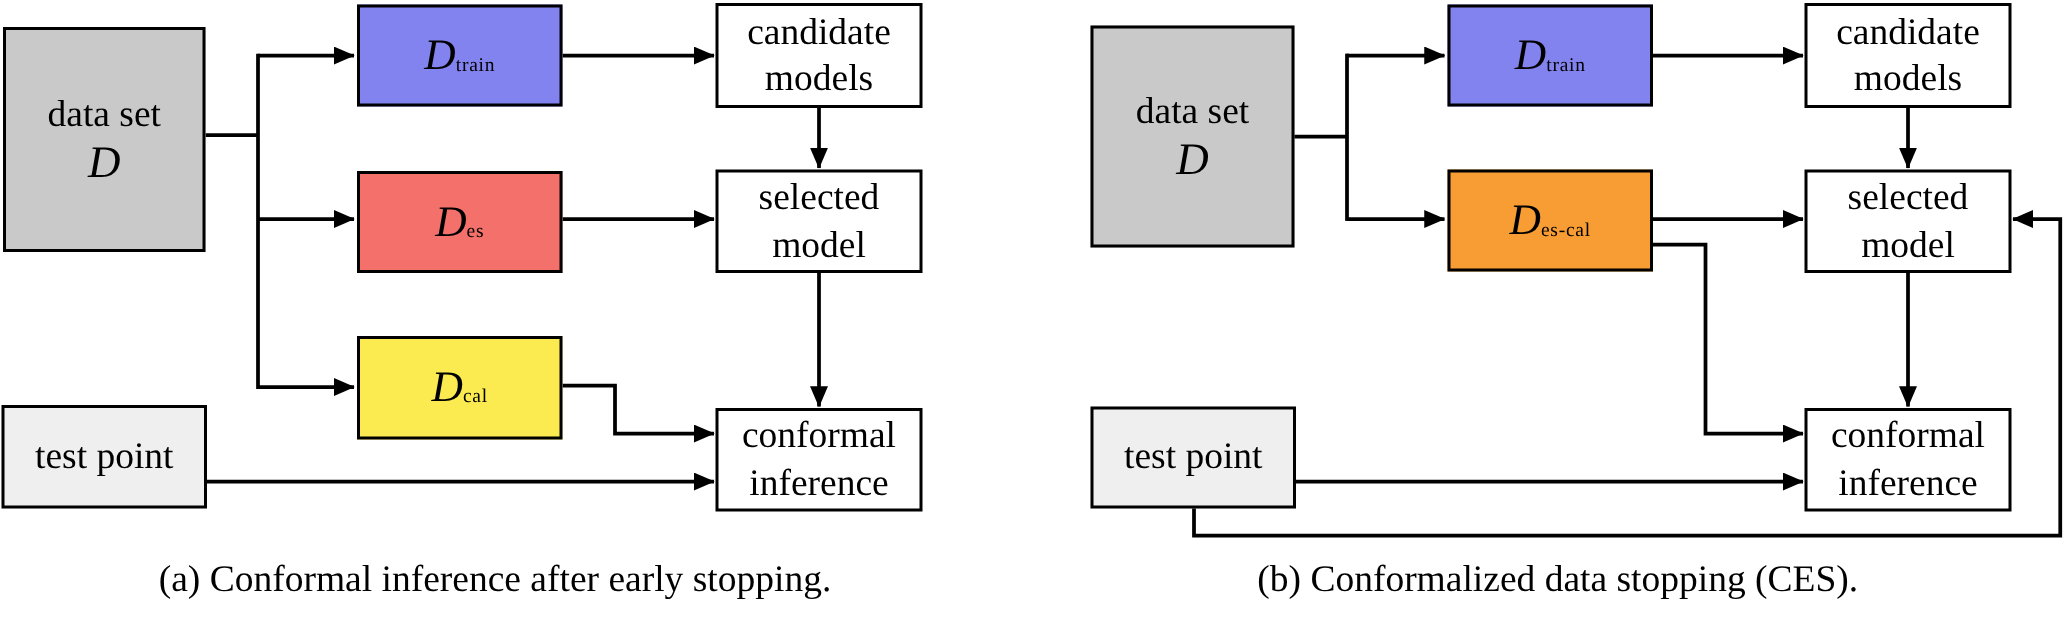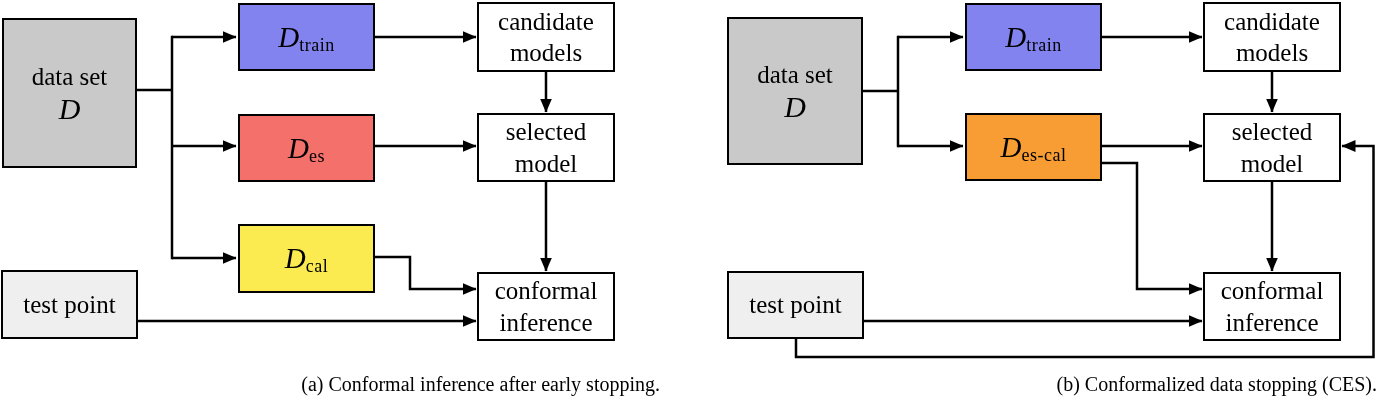--- a/index.html
+++ b/index.html
@@ -38,34 +38,34 @@
     font-size: 25px;
   }
   .node .lbl { display: block; white-space: nowrap; }
   .dsym-row { display: flex; align-items: flex-start; justify-content: center; }
   .dsym {
     font-style: italic;
     font-size: 29px;
     line-height: 1;
   }
   .dsub {
-    font-size: 18px;
+    font-size: 13px;
     line-height: 1;
     position: relative;
     top: 13px;
     letter-spacing: 0.5px;
   }
   .dataset-sym { font-style: italic; font-size: 30px; line-height: 1.1; }
   .caption {
     position: absolute;
     top: 373px;
     height: 38px;
     z-index: 2;
-    font-size: 20px;
-    text-align: right;
+    font-size: 25px;
+    text-align: center;
     white-space: nowrap;
   }
   .caption-a { left: 0px;   width: 660px; }
   .caption-b { left: 700px; width: 677px; }
 </style>
 </head>
 <body>
 
 <div class="figure">
 

